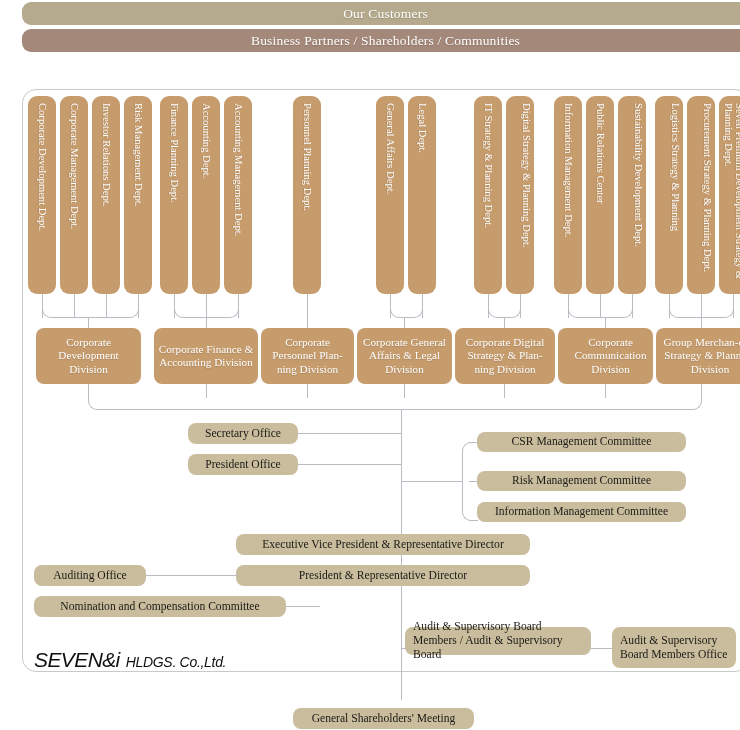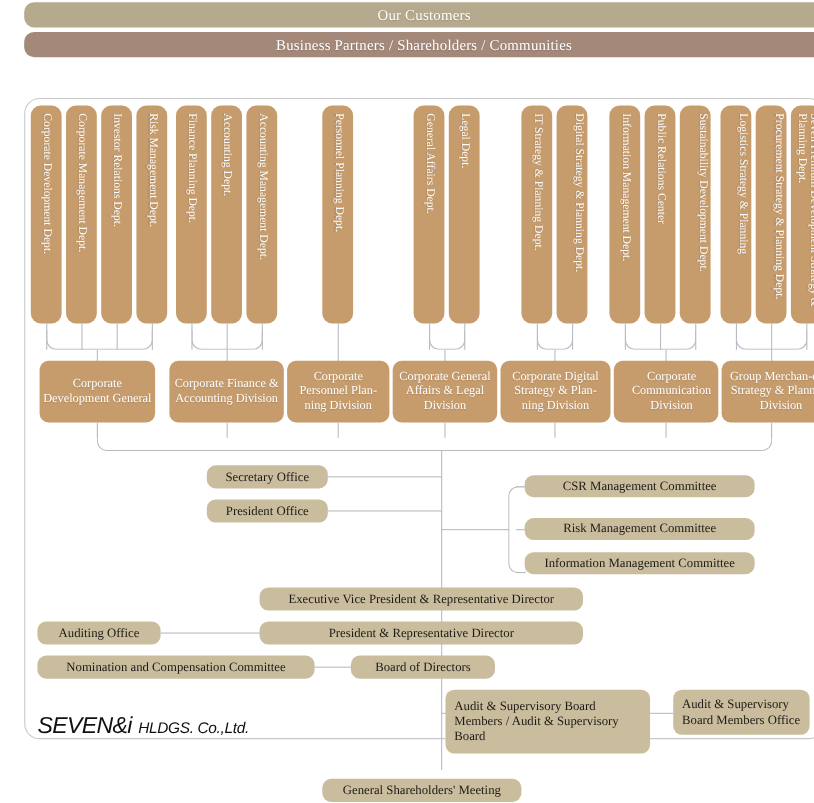--- a/index.html
+++ b/index.html
@@ -242,21 +242,21 @@
   <div class="brk" style="left:552px;top:300px;width:65px;height:18px;"></div>
   <div class="ln lnv" style="left:589px;top:318px;height:11px;"></div>
 
   <div class="ln lnv" style="left:653px;top:294px;height:24px;"></div>
   <div class="ln lnv" style="left:685px;top:294px;height:24px;"></div>
   <div class="ln lnv" style="left:717px;top:294px;height:24px;"></div>
   <div class="brk" style="left:653px;top:300px;width:65px;height:18px;"></div>
   <div class="ln lnv" style="left:685px;top:318px;height:11px;"></div>
 
   <div class="divbox" style="left:20px;width:105px;">
-    <span>Corporate Development General</span>
+    <span>Corporate Development Division</span>
     </div>
   <div class="divbox" style="left:138px;width:104px;">
     <span>Corporate Finance &amp; Accounting Division</span>
     </div>
   <div class="divbox" style="left:245px;width:93px;">
     <span>Corporate Personnel Plan-ning Division</span>
     </div>
   <div class="divbox" style="left:341px;width:95px;">
     <span>Corporate General Affairs &amp; Legal Division</span>
     </div>
@@ -317,27 +317,24 @@
 
   <div class="tanbox" style="left:18px;top:565px;width:112px;height:21px;">
     <span>Auditing Office</span>
     </div>
   <div class="ln lnh" style="left:130px;top:575px;width:91px;"></div>
 
   <div class="tanbox" style="left:18px;top:596px;width:252px;height:21px;">
     <span>Nomination and Compensation Committee</span>
     </div>
   <div class="ln lnh" style="left:270px;top:606px;width:34px;"></div>
-  <div class="tanbox" style="left:303px;top:596px;width:131px;height:21px;">
-    <span>Board of Directors</span>
-    </div>
 
   <div class="ln lnh" style="left:385px;top:648px;width:0px;"></div>
   <div class="ln lnh" style="left:385px;top:648px;width:5px;"></div>
-  <div class="tanbox left" style="left:389px;top:627px;width:186px;height:58px;">
+  <div class="tanbox left" style="left:389px;top:627px;width:186px;height:28px;">
     <span>Audit &amp; Supervisory Board Members / Audit &amp; Supervisory Board</span>
     </div>
   <div class="ln lnh" style="left:575px;top:648px;width:21px;"></div>
   <div class="tanbox left" style="left:596px;top:627px;width:124px;height:41px;">
     <span>Audit &amp; Supervisory Board Members Office</span>
     </div>
 
   <div class="tanbox" style="left:277px;top:708px;width:181px;height:21px;">
     <span>General Shareholders' Meeting</span>
     </div>

